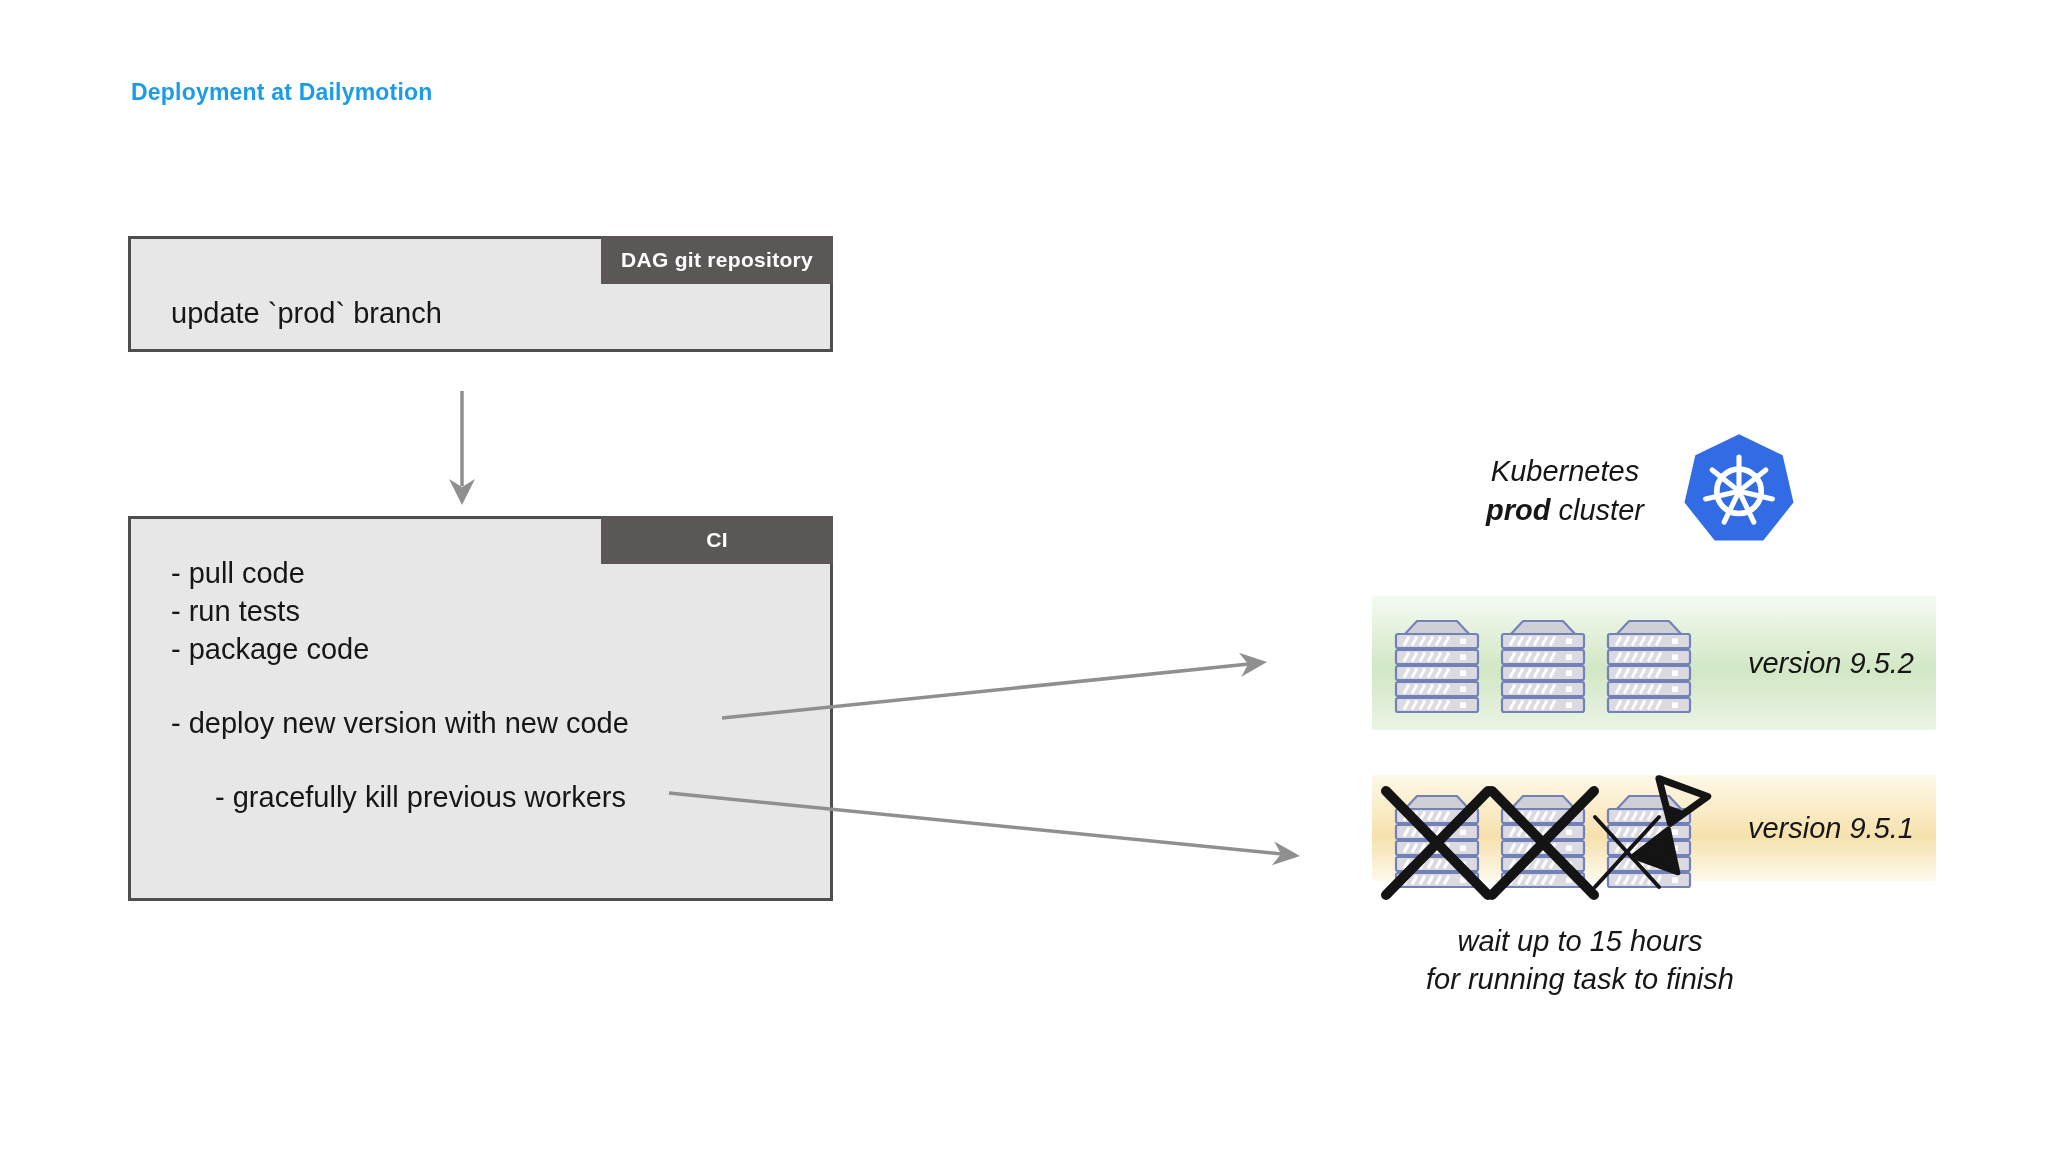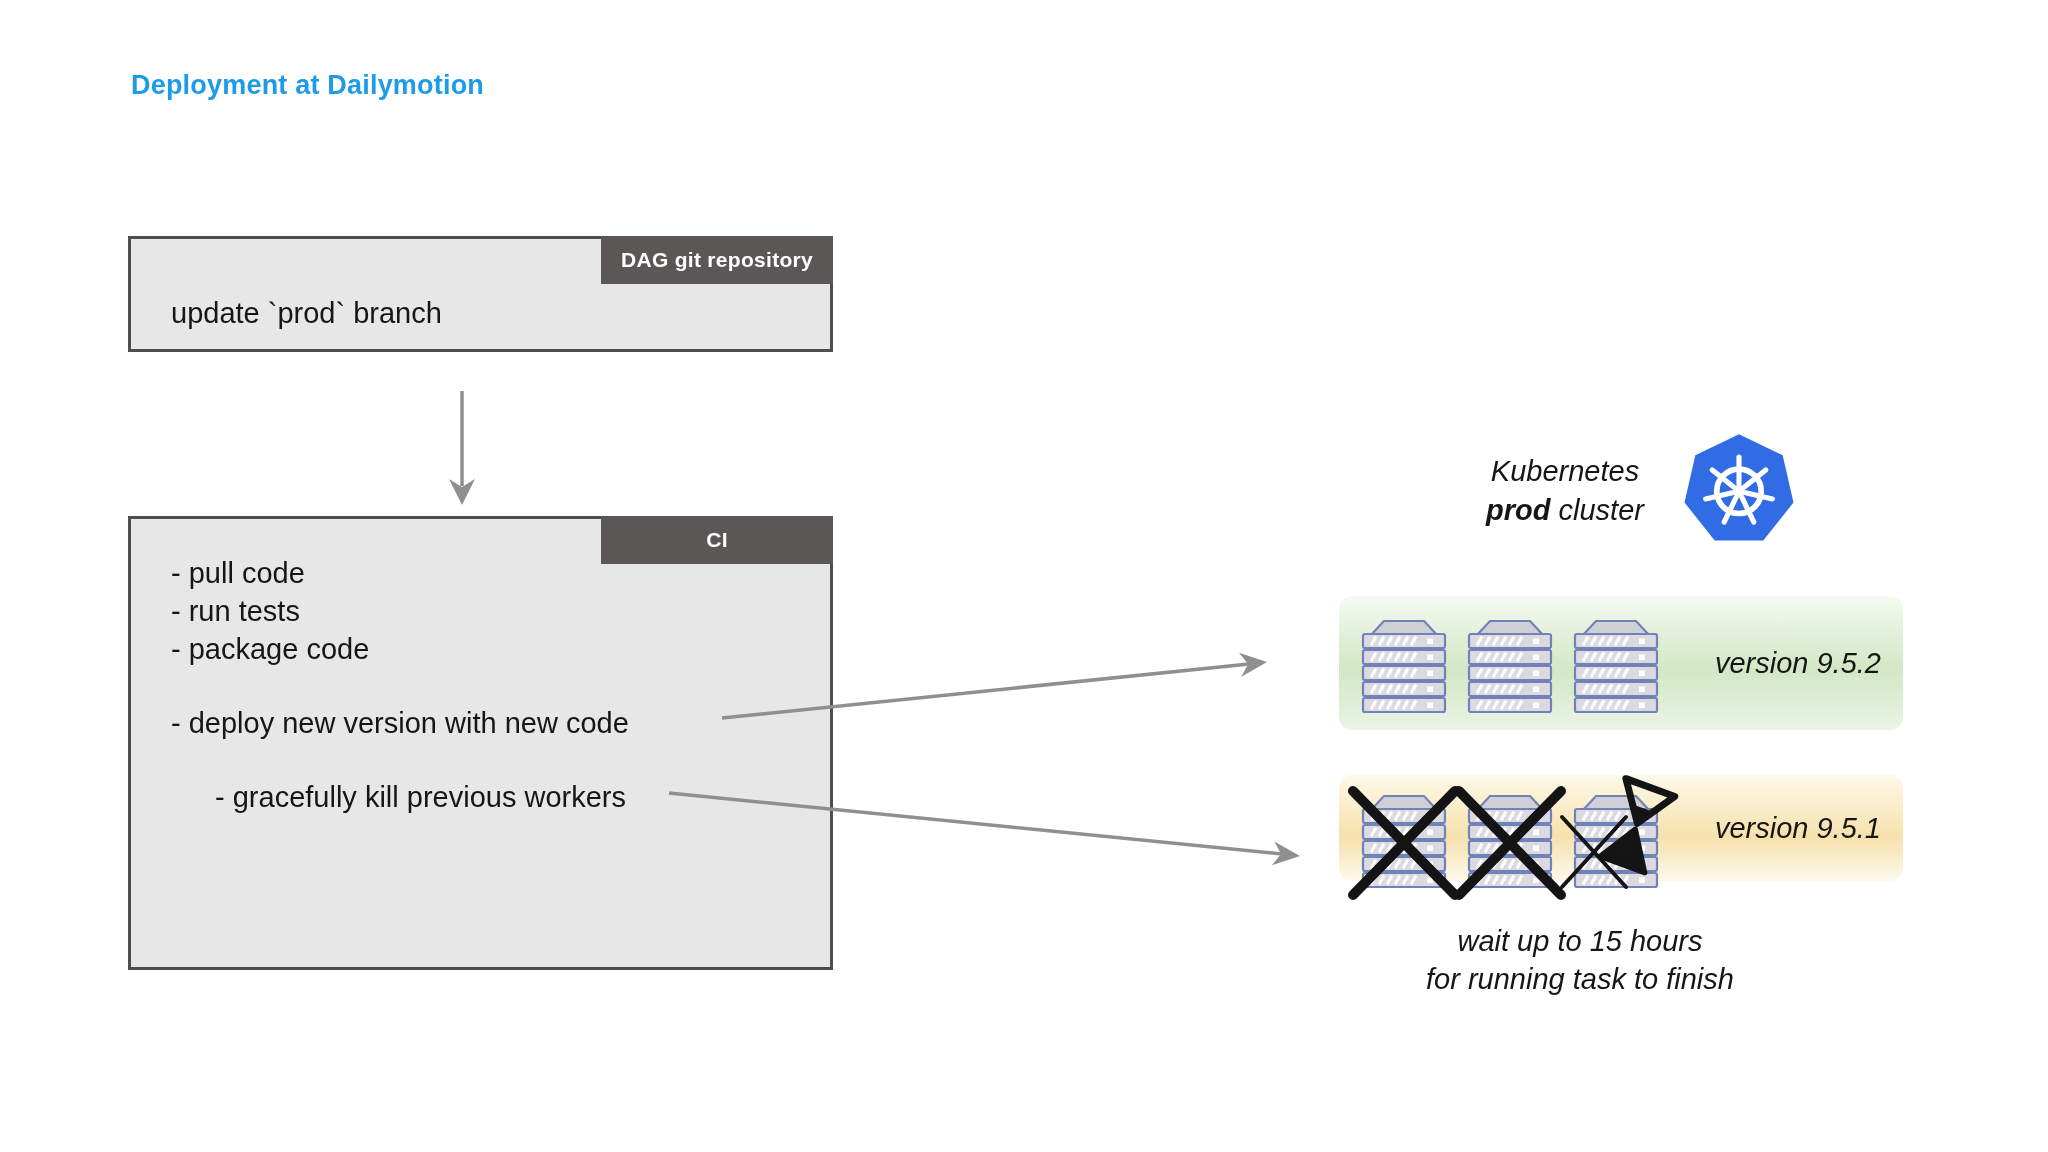--- a/index.html
+++ b/index.html
@@ -2,45 +2,45 @@
 <html><head>
 <meta charset="utf-8">
 <style>
   html,body{margin:0;padding:0;background:#ffffff;}
   #canvas{
     position:relative;width:2048px;height:1152px;background:#ffffff;overflow:hidden;
     font-family:"Liberation Sans", sans-serif;color:#161616;
   }
   .abs{position:absolute;}
   
-  #slide-title{left:131px;top:70px;font-size:27px;font-weight:bold;color:#1c9be9;letter-spacing:0.2px;}
+  #slide-title{left:131px;top:79px;font-size:23px;font-weight:bold;color:#1c9be9;letter-spacing:0.2px;}
   
   .box{background:#e8e7e7;border:3px solid #4e4e4e;box-sizing:border-box;}
   #dag-box{left:128px;top:236px;width:705px;height:116px;}
-  #ci-box{left:128px;top:516px;width:705px;height:454px;}
+  #ci-box{left:128px;top:516px;width:705px;height:385px;}
   .tab{
     position:absolute;right:-3px;top:-3px;width:232px;height:48px;
     background:#5b5757;color:#ffffff;font-weight:bold;font-size:21px;
     display:flex;align-items:center;justify-content:center;letter-spacing:0.3px;
   }
   #dag-box .body-text{position:absolute;left:40px;top:58px;font-size:29px;text-align:right;}
   .ci-item{position:absolute;left:40px;font-size:29px;white-space:nowrap;}
   .ci-item.i0{top:38px;}
   .ci-item.i1{top:76px;}
   .ci-item.i2{top:114px;}
   .ci-item.i3{top:188px;}
   .ci-item.i4{top:262px;margin-left:44px;}
   
   #arrows{left:0;top:0;width:2048px;height:1152px;pointer-events:none;}
   
   #cluster-label{left:1455px;top:452px;width:220px;text-align:center;font-size:29px;line-height:39px;font-style:italic;}
   #cluster-label b{font-weight:bold;}
   #k8s-logo{left:1682px;top:432px;width:114px;height:114px;}
   
-  .band{left:1339px;width:564px;border-radius:13px;}
+  .band{left:1372px;width:564px;border-radius:2px;}
   #band-new{top:596px;height:134px;
     background:linear-gradient(180deg,#f4faf1 0%,#ddedd2 38%,#d2e7c5 55%,#eaf4e4 100%);}
   #band-old{top:775px;height:106px;
     background:linear-gradient(180deg,#fdf8e8 0%,#f9e9c0 40%,#f6e1ac 58%,#fdf9ec 100%);}
   .server-svg{position:absolute;overflow:visible;}
   .band .s0{left:23px;}
   .band .s1{left:129px;}
   .band .s2{left:235px;}
   #band-new .server-svg{top:24px;}
   #band-old .server-svg{top:20px;}

